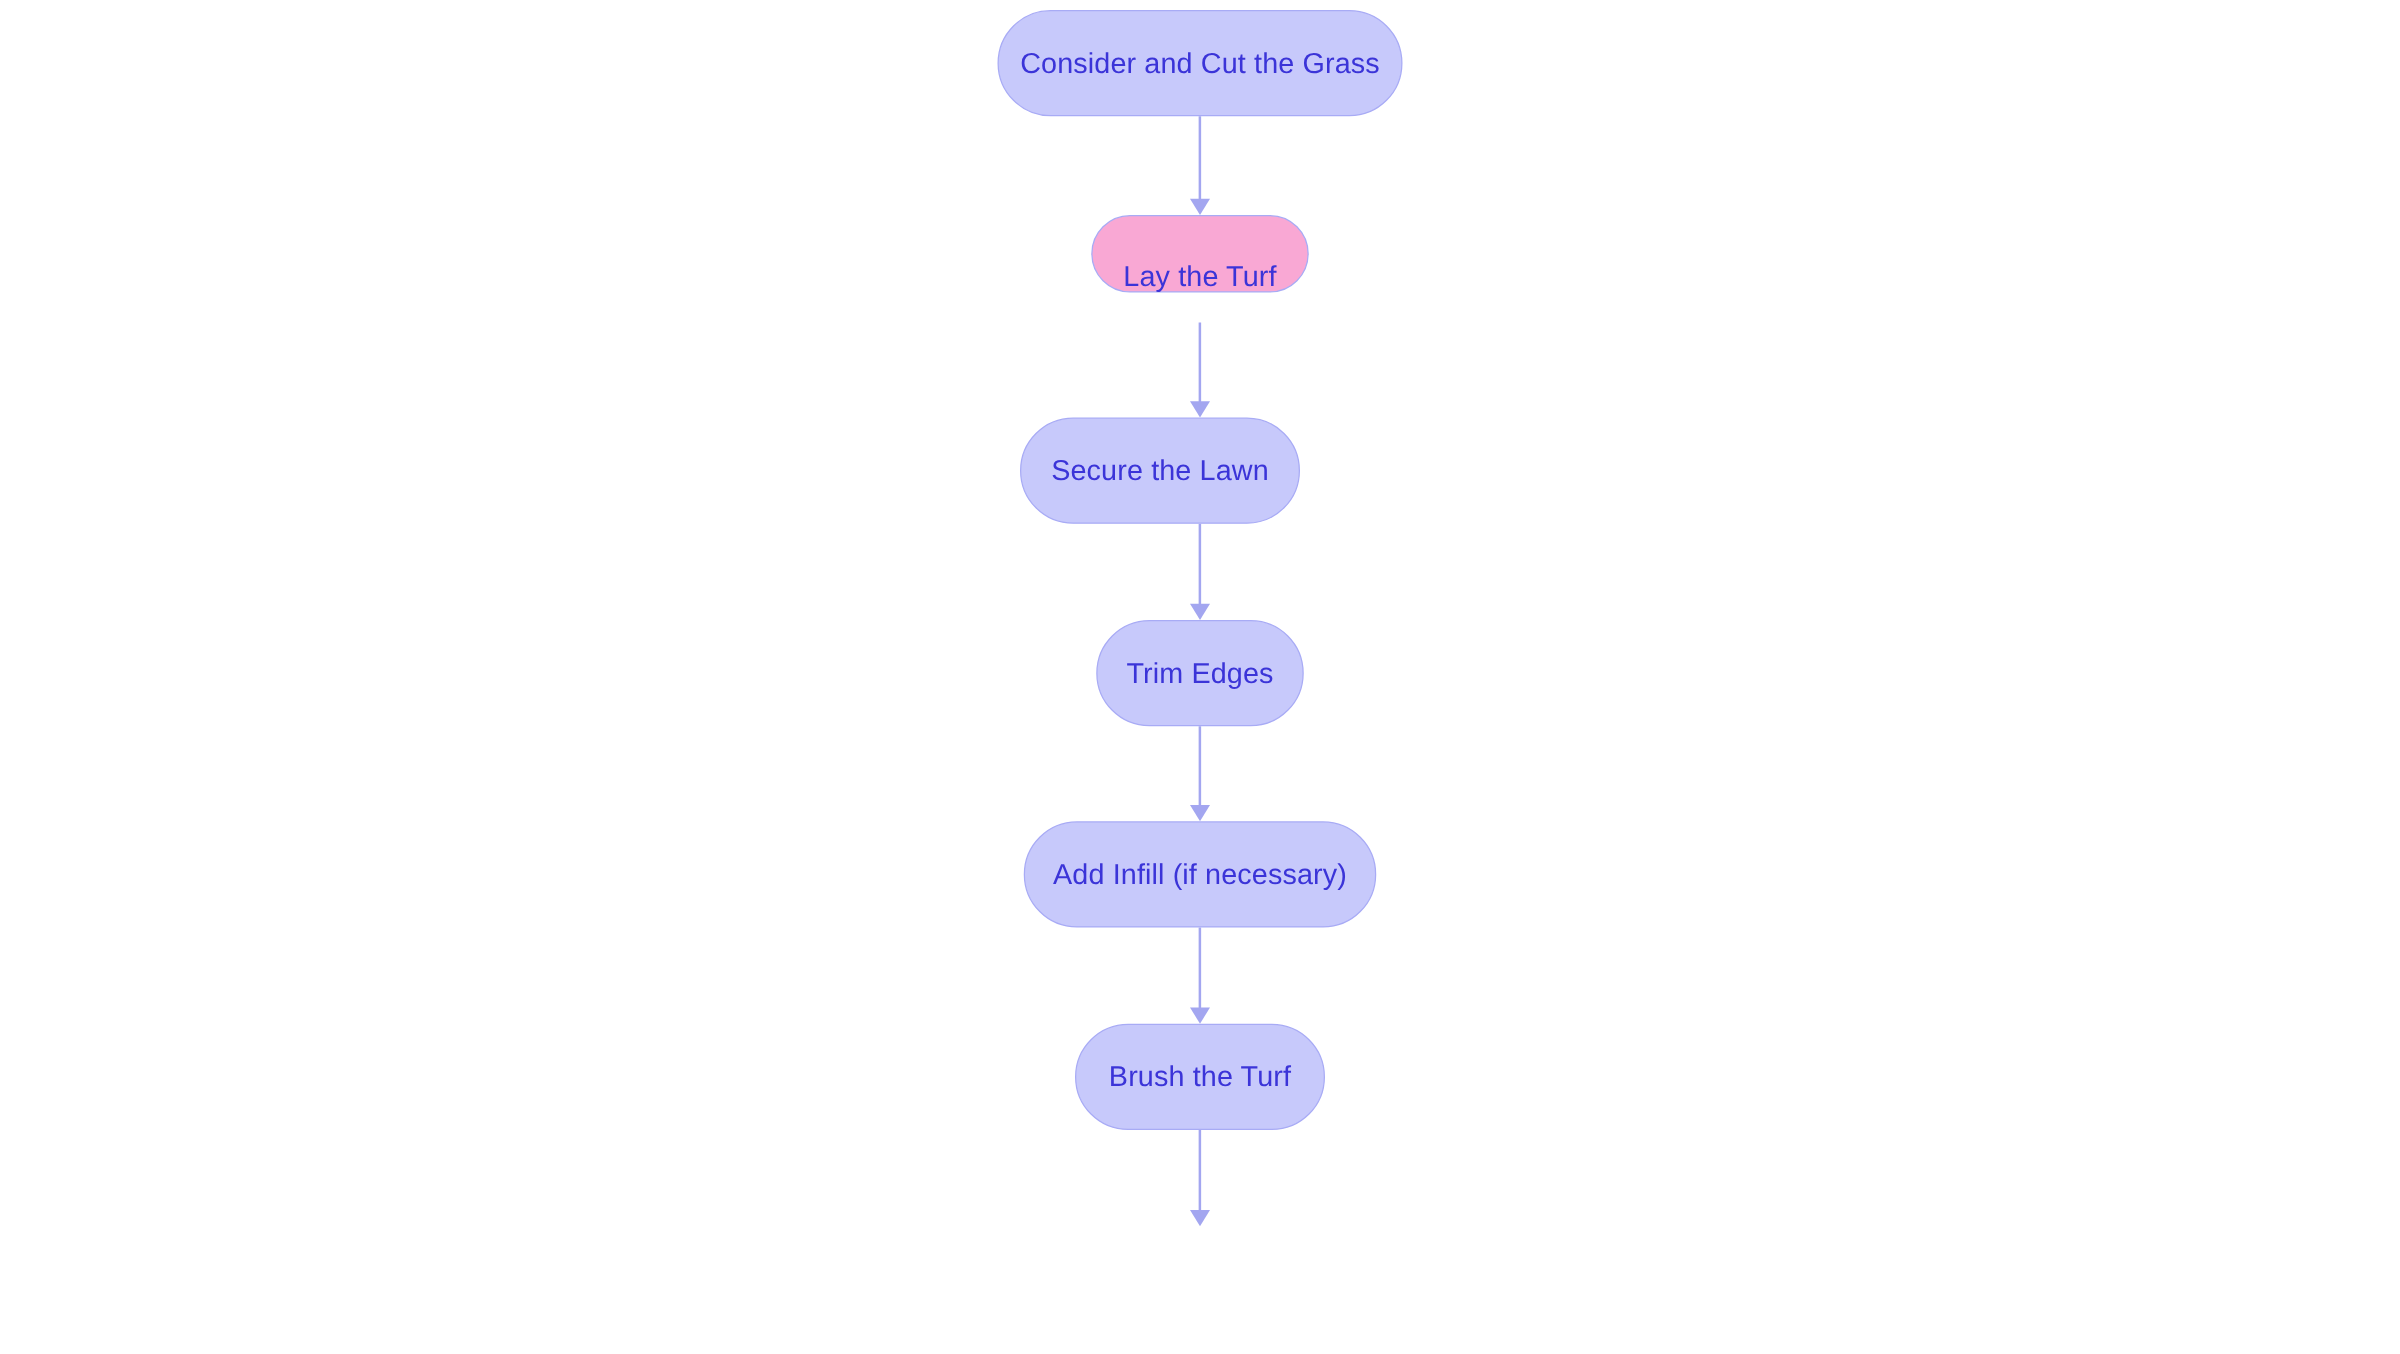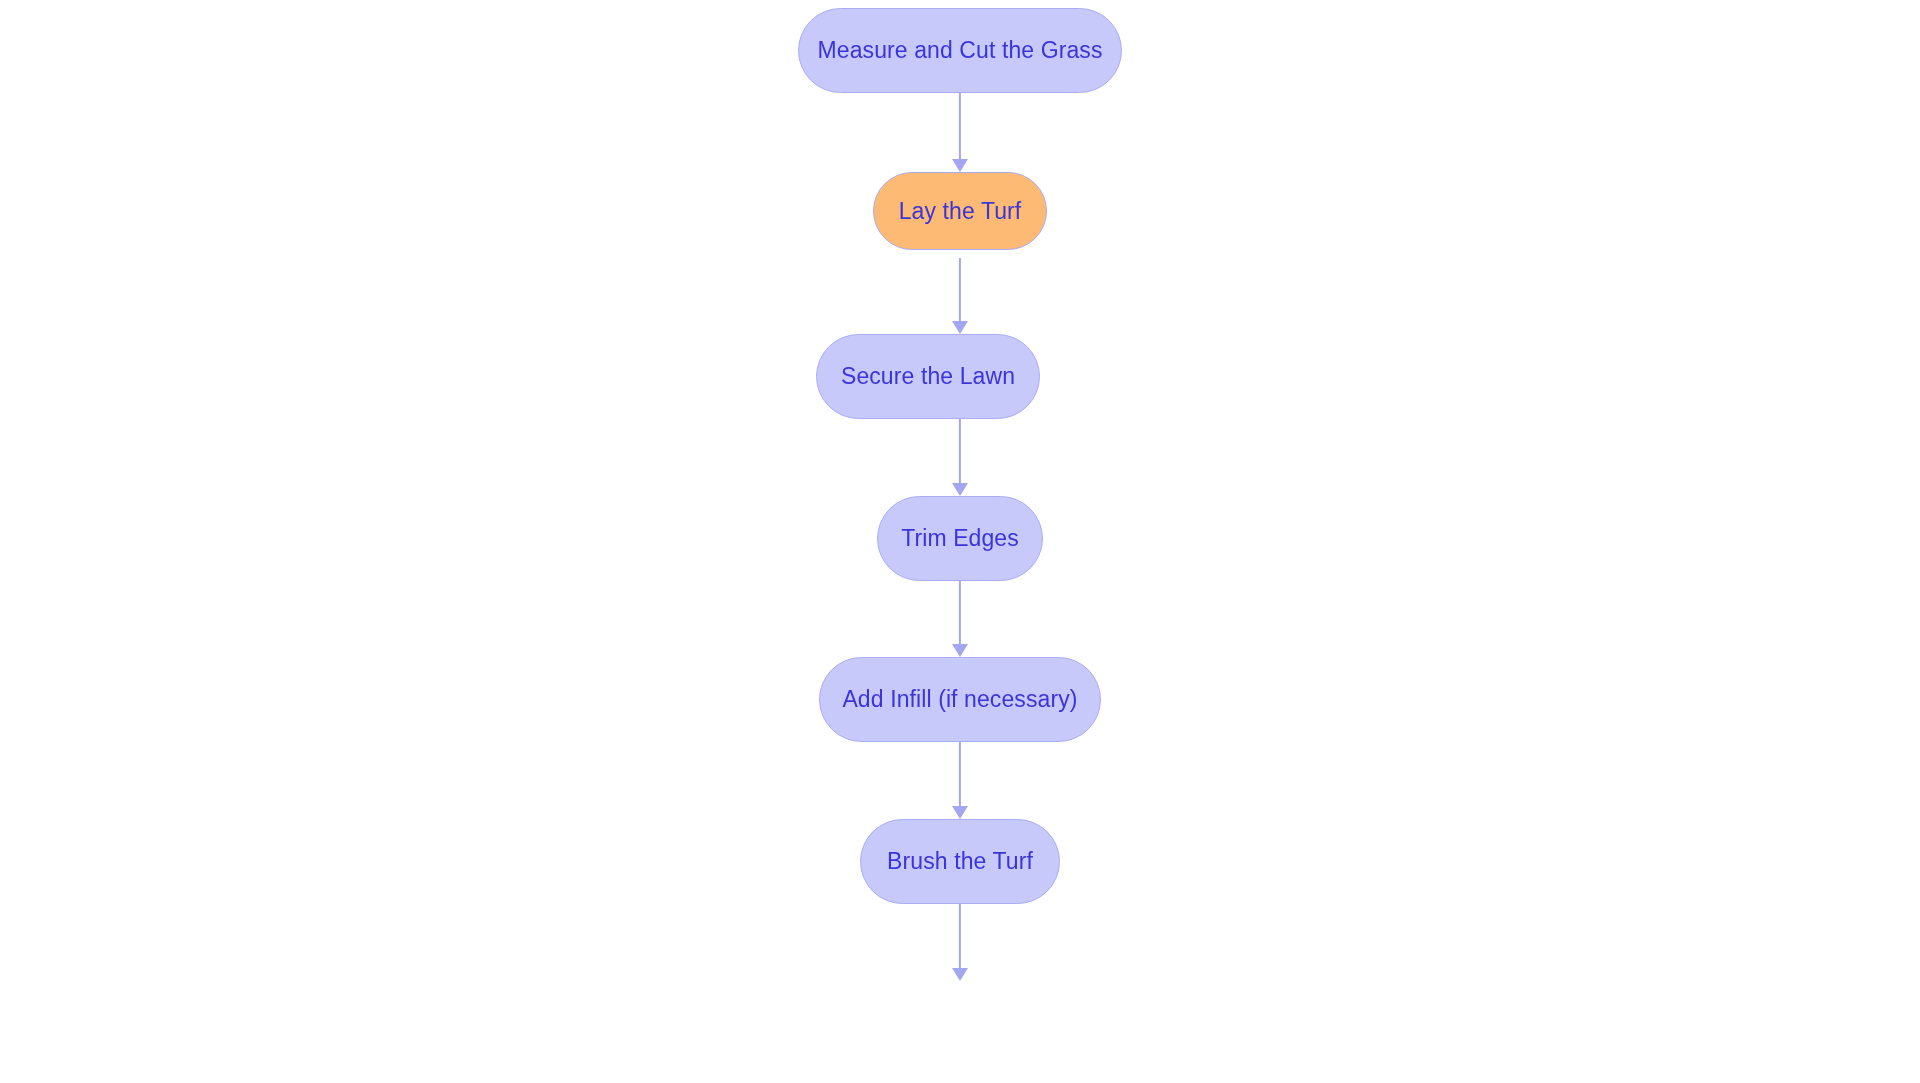--- a/index.html
+++ b/index.html
@@ -104,23 +104,23 @@
       </div>
       <div class="connector" style="left: 960px; top: 742px; height: 77px;">
         <div class="stem" style="height: 65px; background: rgb(163, 166, 240);"></div>
         <div class="head" style="border-top-color: rgb(163, 166, 240);"></div>
       </div>
       <div class="connector" style="left: 960px; top: 904px; height: 77px;">
         <div class="stem" style="height: 65px; background: rgb(163, 166, 240);"></div>
         <div class="head" style="border-top-color: rgb(163, 166, 240);"></div>
       </div>
       <div class="node" style="left: 960px; top: 8px; width: 324px; height: 85px; background: rgb(199, 201, 251); border-color: rgb(168, 171, 245);">
-        <span class="node-label" style="color: rgb(59, 52, 216);">Measure and Cut the Grass</span>
+        <span class="node-label" style="color: rgb(59, 52, 216);">Consider and Cut the Grass</span>
       </div>
-      <div class="node" style="left: 960px; top: 172px; width: 174px; height: 78px; background: #fdba74; border-color: rgb(168, 171, 245);">
+      <div class="node" style="left: 960px; top: 172px; width: 174px; height: 62px; background: #f9a8d4; border-color: rgb(168, 171, 245); align-items: flex-end;">
         <span class="node-label" style="color: rgb(59, 52, 216);">Lay the Turf</span>
       </div>
       <div class="node" style="left: 928px; top: 334px; width: 224px; height: 85px; background: rgb(199, 201, 251); border-color: rgb(168, 171, 245);">
         <span class="node-label" style="color: rgb(59, 52, 216);">Secure the Lawn</span>
       </div>
       <div class="node" style="left: 960px; top: 496px; width: 166px; height: 85px; background: rgb(199, 201, 251); border-color: rgb(168, 171, 245);">
         <span class="node-label" style="color: rgb(59, 52, 216);">Trim Edges</span>
       </div>
       <div class="node" style="left: 960px; top: 657px; width: 282px; height: 85px; background: rgb(199, 201, 251); border-color: rgb(168, 171, 245);">
         <span class="node-label" style="color: rgb(59, 52, 216);">Add Infill (if necessary)</span>

